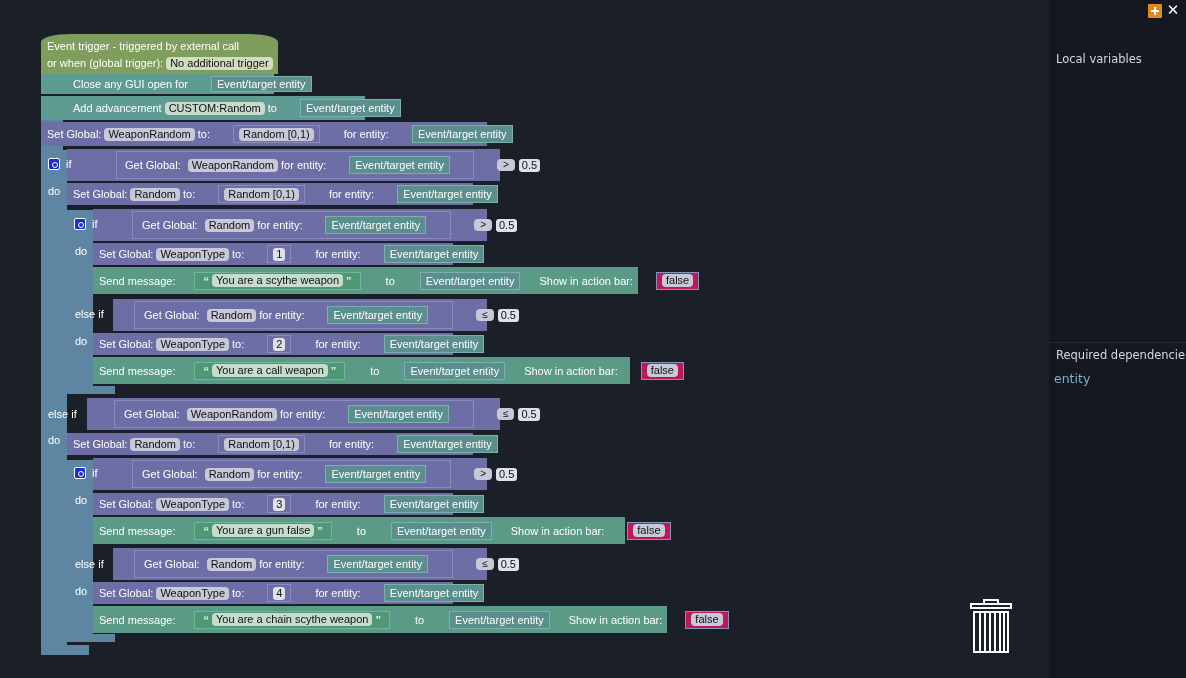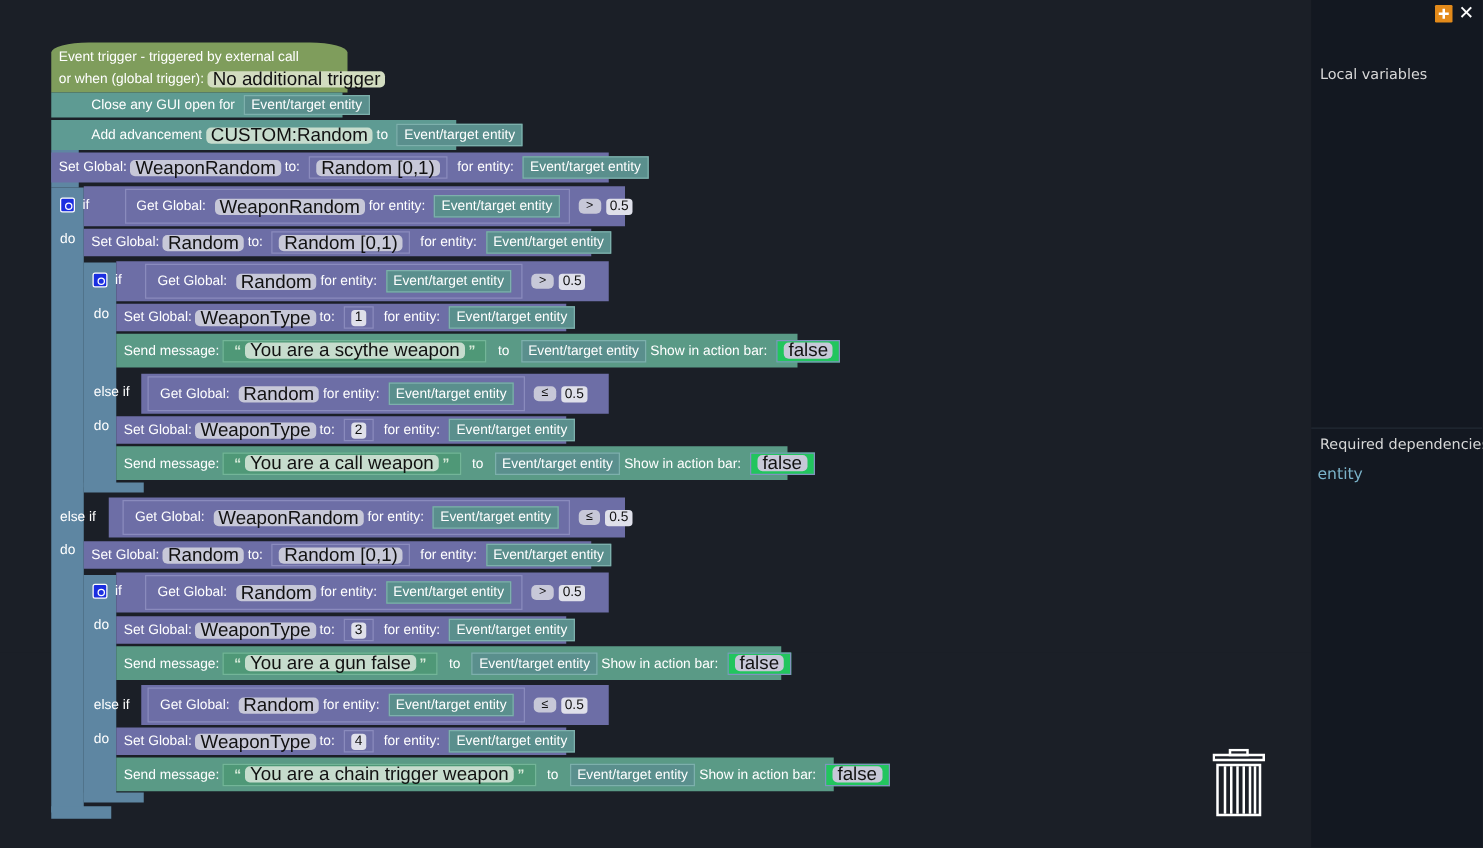--- a/index.html
+++ b/index.html
@@ -20,28 +20,28 @@
   .trash { position: absolute; left: 970px; top: 599px; width: 42px; height: 55px; }
 
   
   .blk { position: absolute; height: 20px; display: flex; align-items: center; white-space: nowrap; padding: 0 6px; font-size: 11px; color: #fff; }
   .c-event { background: #7f9d5c; }
   .c-teal { background: #5e9b93; padding-left: 32px; }
   .c-purple { background: #6d6ea6; }
   .c-ctrl { background: #5e86a2; }
   .c-msg { background: #5a9a86; }
   .lbl { margin-right: 4px; }
-  .field { background: #c7c8d8; color: #111; border-radius: 4px; padding: 0 4px; height: 13px; line-height: 13px; margin: 0 3px; font-size: 15px; display:inline-block;}
+  .field { background: #c7c8d8; color: #111; border-radius: 4px; padding: 0 4px; height: 13px; line-height: 13px; margin: 0 3px; font-size: 11px; display:inline-block;}
   .field.green { background: #c6dccd; }
   .field.event { background: #d2dcc0; }
-  .slot { border: 1px solid rgba(255,255,255,0.25); height: 18px; display: flex; align-items: center; padding: 0 5px; margin: 0 3px; }
+  .slot { border: 1px solid rgba(255,255,255,0.25); height: 18px; display: flex; align-items: center; padding: 0 5px; margin: 0 19px; }
   .slot.teal { background: #5a8f8d; border-color:#7db0ac;}
   .slot.purple { background: #6d6ea6; border-color:#8a8bbd;}
   .slot.msg { background: #4f9877; border-color:#73b598;}
-  .slot.bool { background: #22c55e; border-color:#8193be;}
+  .slot.bool { background: #be185d; border-color:#8193be;}
   .num { background: #dfe0ea; color:#111; border-radius: 3px; padding: 0 3px; height: 13px; line-height: 13px; font-size: 11px; }
   .op { background: #c7c8d8; color:#111; border-radius: 4px; padding: 0 6px; height: 12px; line-height: 12px; font-size: 10px; margin: 0 4px;}
   .gear { width: 12px; height: 12px; background: #1a2ee0; border: 1px solid #fff; border-radius: 2px; display:inline-block; margin-right: 6px; position: relative;}
   .gear::after { content:""; position:absolute; left:3px; top:3px; width:4px; height:4px; border-radius:50%; border:1px solid #fff; }
   .kw { font-size: 11px; color: #fff; }
   .quote { color:#ddeedd; font-weight:bold; margin: 0 3px; font-size: 11px; }
   .ctrl-bar { position: absolute; }
 </style>
 </head>
 <body>
@@ -280,21 +280,21 @@
     <span class="slot purple">
         <span class="num">4</span>
       </span>
     <span class="lbl" style="margin-left:5px;">for entity:</span>
     <span class="slot teal">Event/target entity</span>
   </div>
   <div class="blk c-msg" style="left:93px; top:606px; width:574px; height:27px;">
     <span>Send message:</span>
     <span class="slot msg">
       <span class="quote">“</span>
-      <span class="field green" style="margin:0;">You are a chain trigger weapon</span>
+      <span class="field green" style="margin:0;">You are a chain scythe weapon</span>
       <span class="quote">”</span>
     </span>
     <span class="lbl" style="margin:0 6px;">to</span>
     <span class="slot teal">Event/target entity</span>
     <span class="lbl">Show in action bar:</span>
     <span class="slot bool">
         <span class="field" style="margin:0;">false</span>
       </span>
   </div>
 

